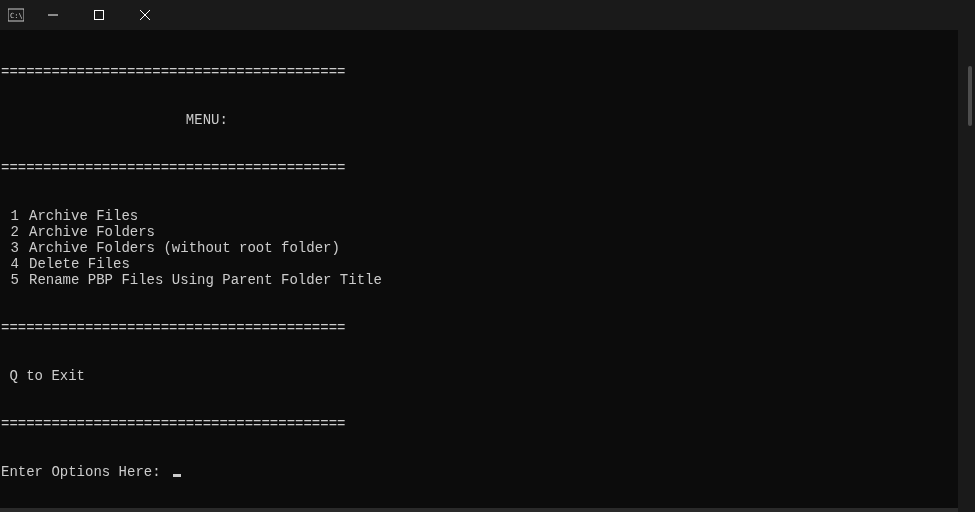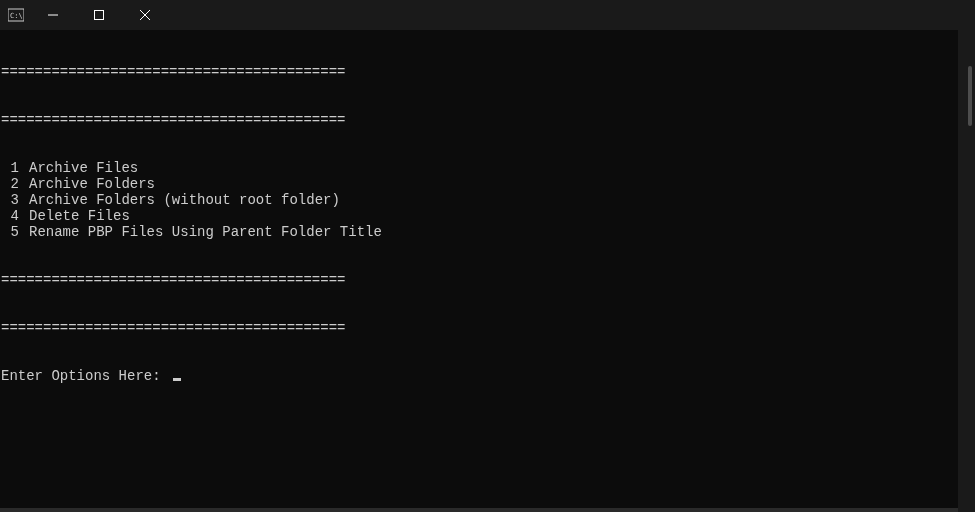--- a/index.html
+++ b/index.html
@@ -143,23 +143,25 @@
       <svg viewBox="0 0 10 10">
           <line x1="0" y1="0" x2="10" y2="10" stroke="#ffffff" stroke-width="1"></line>
           <line x1="10" y1="0" x2="0" y2="10" stroke="#ffffff" stroke-width="1"></line>
         </svg>
     </div>
   </div>
 </div>
 
 <div class="console-area">
   <div class="console-line">=========================================</div>
+  <div class="console-line">                      MENU:</div>
   <div class="console-line">=========================================</div>
   <div id="menu-items"><div class="console-line menu-item-line"><span class="menu-num"> 1</span><span>Archive Files</span></div><div class="console-line menu-item-line"><span class="menu-num"> 2</span><span>Archive Folders</span></div><div class="console-line menu-item-line"><span class="menu-num"> 3</span><span>Archive Folders (without root folder)</span></div><div class="console-line menu-item-line"><span class="menu-num"> 4</span><span>Delete Files</span></div><div class="console-line menu-item-line"><span class="menu-num"> 5</span><span>Rename PBP Files Using Parent Folder Title</span></div></div>
   <div class="console-line">=========================================</div>
+  <div class="console-line"> Q to Exit</div>
   <div class="console-line">=========================================</div>
   <div class="console-line prompt-line">
     <span>Enter Options Here: </span><span class="cursor"></span>
   </div>
 </div>
 
 <div class="scrollbar-track">
   <div class="scrollbar-thumb"></div>
 </div>
 

